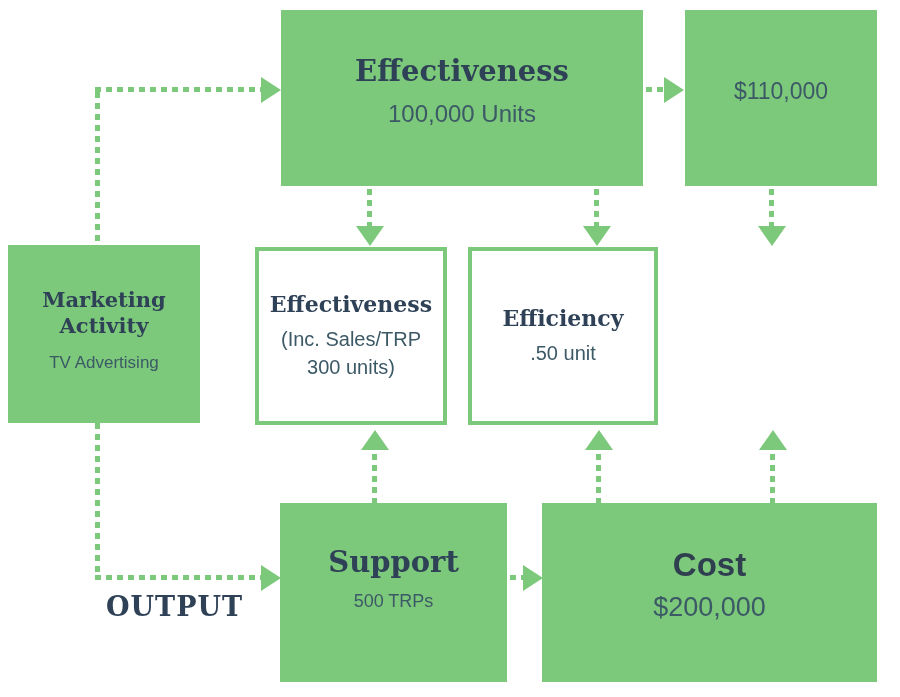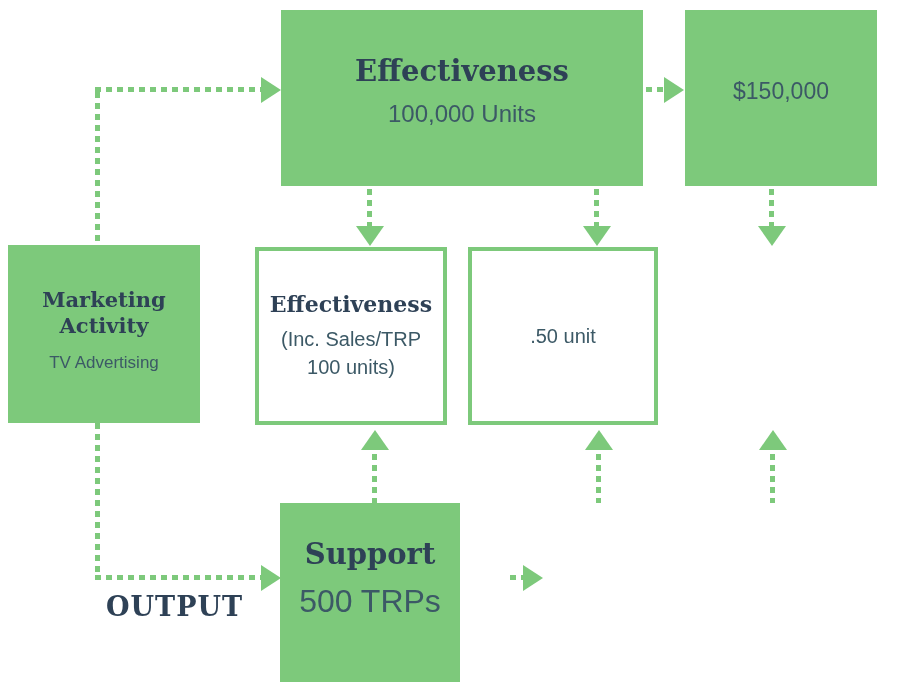--- a/index.html
+++ b/index.html
@@ -72,42 +72,47 @@
 
   <div class="dash-h" style="left:510px;top:575px;width:14px;"></div>
   <div class="tri tri-right" style="left:523px;top:565px;"></div>
 
   <div class="box box--green" style="left:281px;top:10px;width:362px;height:176px;padding-bottom:14px;">
     <div class="g-title" style="font-size:29px;margin-bottom:12px;">Effectiveness</div>
     <div class="g-sub" style="font-size:24px;">100,000 Units</div>
   </div>
 
   <div class="box box--green" style="left:685px;top:10px;width:192px;height:176px;padding-bottom:14px;">
-    <div class="g-sub" style="font-size:23px;">$150,000</div>
+    <div class="g-sub" style="font-size:23px;">$110,000</div>
   </div>
 
   <div class="box box--green" style="left:8px;top:245px;width:192px;height:178px;padding-bottom:8px;">
     <div class="g-title" style="font-size:21px;line-height:1.25;max-width:140px;margin-bottom:14px;">Marketing Activity</div>
     <div class="g-sub" style="font-size:17px;">TV Advertising</div>
   </div>
 
   <div class="box box--white" style="left:255px;top:247px;width:192px;height:178px;">
     <div class="wm-title">Effectiveness</div>
     <div class="wm-body">
       <span>(Inc. Sales/TRP</span>
-      <span>100 units)</span>
+      <span>300 units)</span>
     </div>
   </div>
 
   <div class="box box--white" style="left:468px;top:247px;width:190px;height:178px;">
+    <div class="wm-title">Efficiency</div>
     <div class="wm-body">
       <span>.50 unit</span>
     </div>
   </div>
 
 
-  <div class="box box--green" style="left:280px;top:503px;width:180px;height:179px;padding-bottom:28px;">
+  <div class="box box--green" style="left:280px;top:503px;width:227px;height:179px;padding-bottom:28px;">
     <div class="g-title" style="font-size:29px;margin-bottom:12px;">Support</div>
-    <div class="g-sub" style="font-size:32px;">500 TRPs</div>
+    <div class="g-sub" style="font-size:18px;">500 TRPs</div>
   </div>
 
+  <div class="box box--green" style="left:542px;top:503px;width:335px;height:179px;padding-bottom:16px;">
+    <div style="font-family:'Liberation Sans',sans-serif;font-weight:bold;color:var(--cost-heading);font-size:33px;margin-bottom:8px;">Cost</div>
+    <div class="g-sub" style="font-size:27px;">$200,000</div>
+  </div>
 
 </div>
 
 </body></html>

